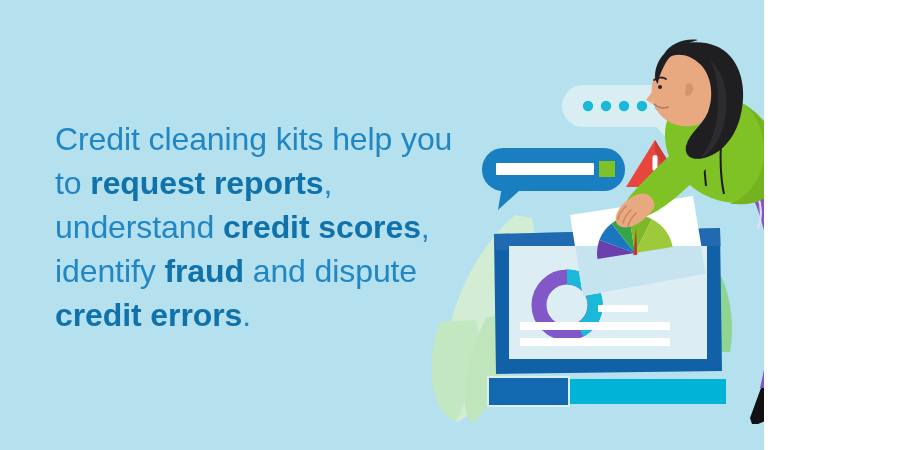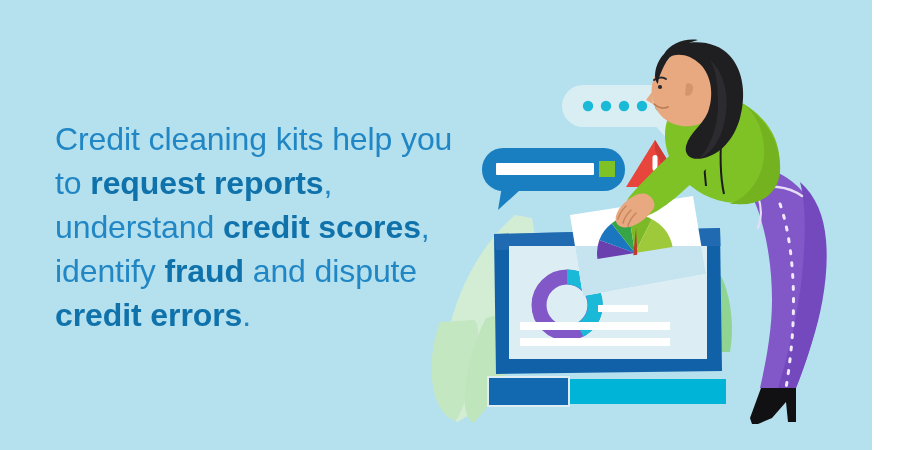--- a/index.html
+++ b/index.html
@@ -2,21 +2,21 @@
 <html><head>
 <meta charset="utf-8">
 <style>
   html, body {
     margin: 0;
     padding: 0;
     background: #ffffff;
   }
   #canvas {
     position: relative;
-    width: 872px;
+    width: 764px;
     height: 450px;
     overflow: hidden;
     background: #b5e0ee;
     font-family: "Liberation Sans", sans-serif;
   }
   #bg-layer {
     position: absolute;
     inset: 0;
     background: #b5e0ee;
   }

